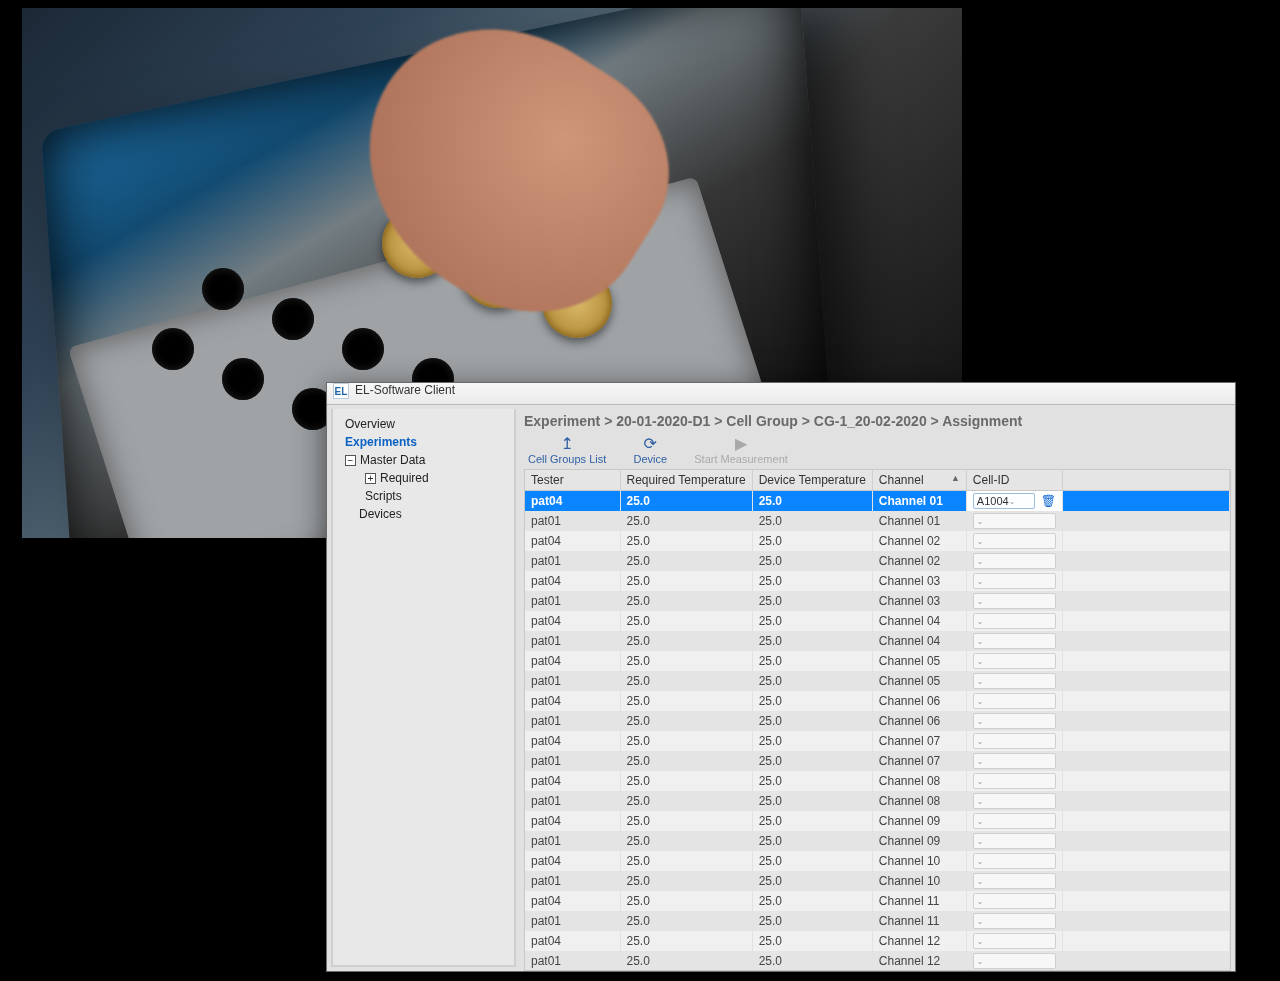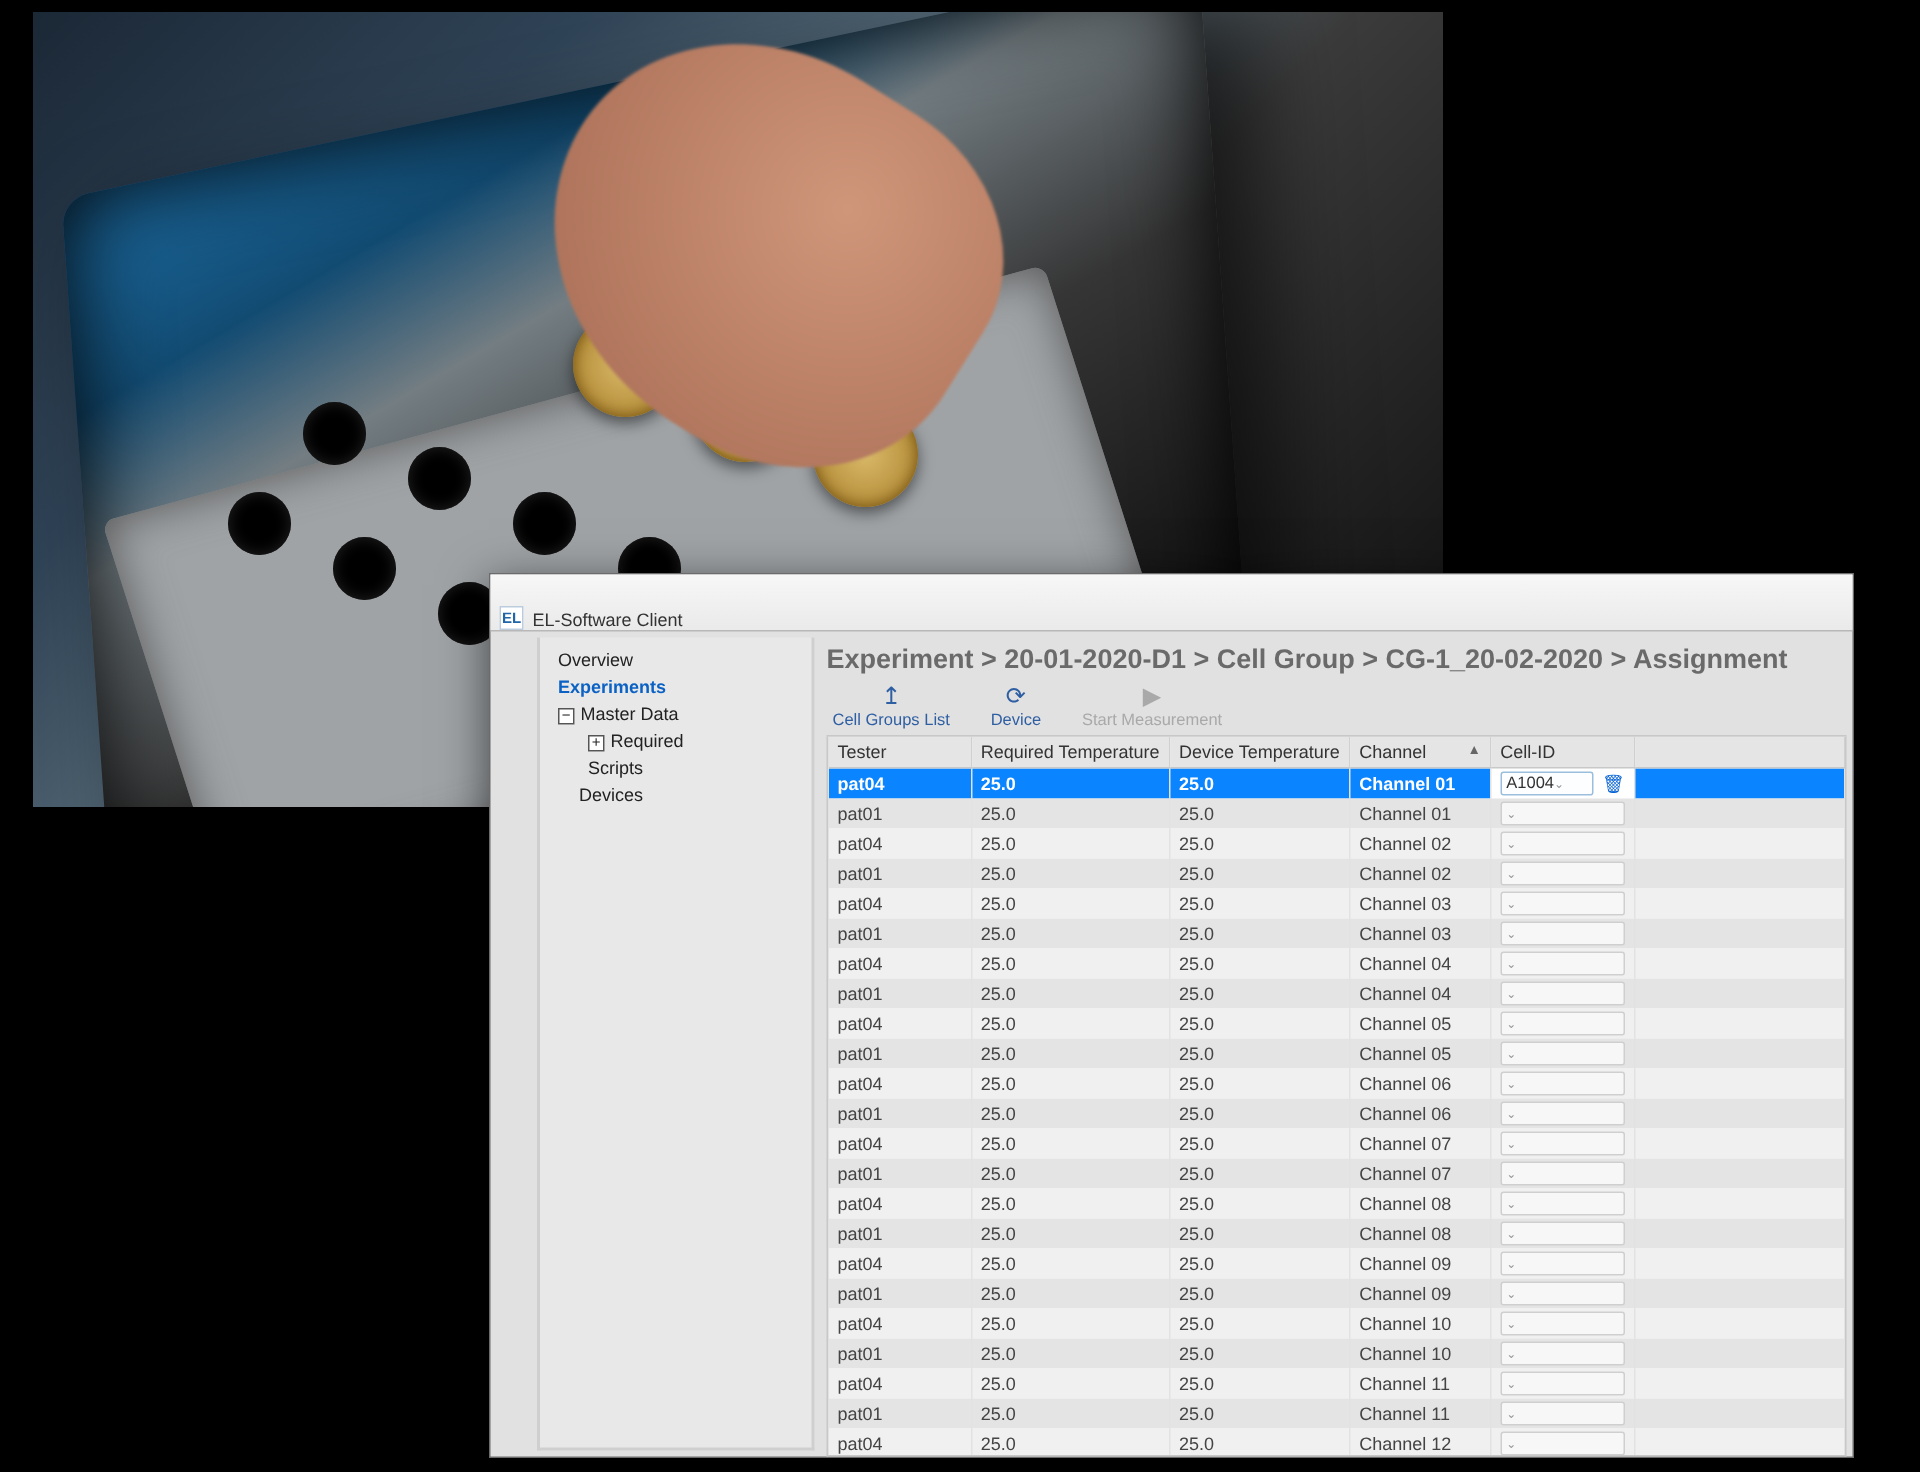--- a/index.html
+++ b/index.html
@@ -44,49 +44,49 @@
     position:absolute;
     left:326px; top:382px;
     width:910px; height:590px;
     background:#e1e1e1;
     box-shadow:0 8px 30px rgba(0,0,0,.6);
     display:flex;
     flex-direction:column;
     border:1px solid #6b6b6b;
   }
   .titlebar {
-    height:38px;
+    height:22px;
     background:linear-gradient(#f7f7f7,#eaeaea);
     border-bottom:1px solid #b8b8b8;
     display:flex;
-    align-items:flex-end;
+    align-items:flex-start;
     padding:0 6px;
     font-size:12px;
     color:#333;
   }
   .titlebar .logo {
     width:16px;height:16px;background:#fff;color:#2266aa;font-weight:bold;display:flex;align-items:center;justify-content:center;font-size:10px;margin-right:6px;border:1px solid #bcd;
   }
-  .body {flex:1;display:flex;min-height:0;margin-left:27px;}
+  .body {flex:1;display:flex;min-height:0;}
   .sidebar {
     width:185px;
     background:#e8e8e8;
     border:2px solid #cfcfcf;
     border-top:none;
     margin:4px 0 4px 4px;
     padding:6px 4px;
     font-size:12px;
     color:#222;
   }
   .sidebar .item{padding:2px 4px 2px 8px;cursor:default;}
   .sidebar .active-item{color:#0b62c4;font-weight:600;}
   .sidebar .sub{padding-left:28px;}
   .sidebar .icn{display:inline-block;width:11px;height:11px;border:1px solid #555;line-height:9px;text-align:center;font-size:10px;margin-right:4px;color:#222;background:#fff;}
   .main{flex:1;display:flex;flex-direction:column;padding:6px 4px 0 8px;min-width:0;}
-  .breadcrumb{font-size:18px;font-weight:600;color:#6a6a6a;padding:2px 0 4px 0;}
+  .breadcrumb{font-size:14px;font-weight:600;color:#6a6a6a;padding:2px 0 4px 0;}
   .sub-toolbar{display:flex;gap:14px;padding:2px 0 4px 4px;border-bottom:1px solid #c8c8c8;}
   .tbtn{display:flex;flex-direction:column;align-items:center;font-size:11px;color:#2f5fa3;cursor:default;min-width:60px;}
   .tbtn.dis{color:#a9a9a9;}
   .tbtn .ic{font-size:16px;line-height:18px;}
   .table-wrap{flex:1;overflow:auto;border:1px solid #c8c8c8;border-top:none;background:#fff;}
   table{width:100%;border-collapse:collapse;}
   thead th{
     position:sticky;top:0;
     background:#e5e5e5;
     border-right:1px solid #d0d0d0;

